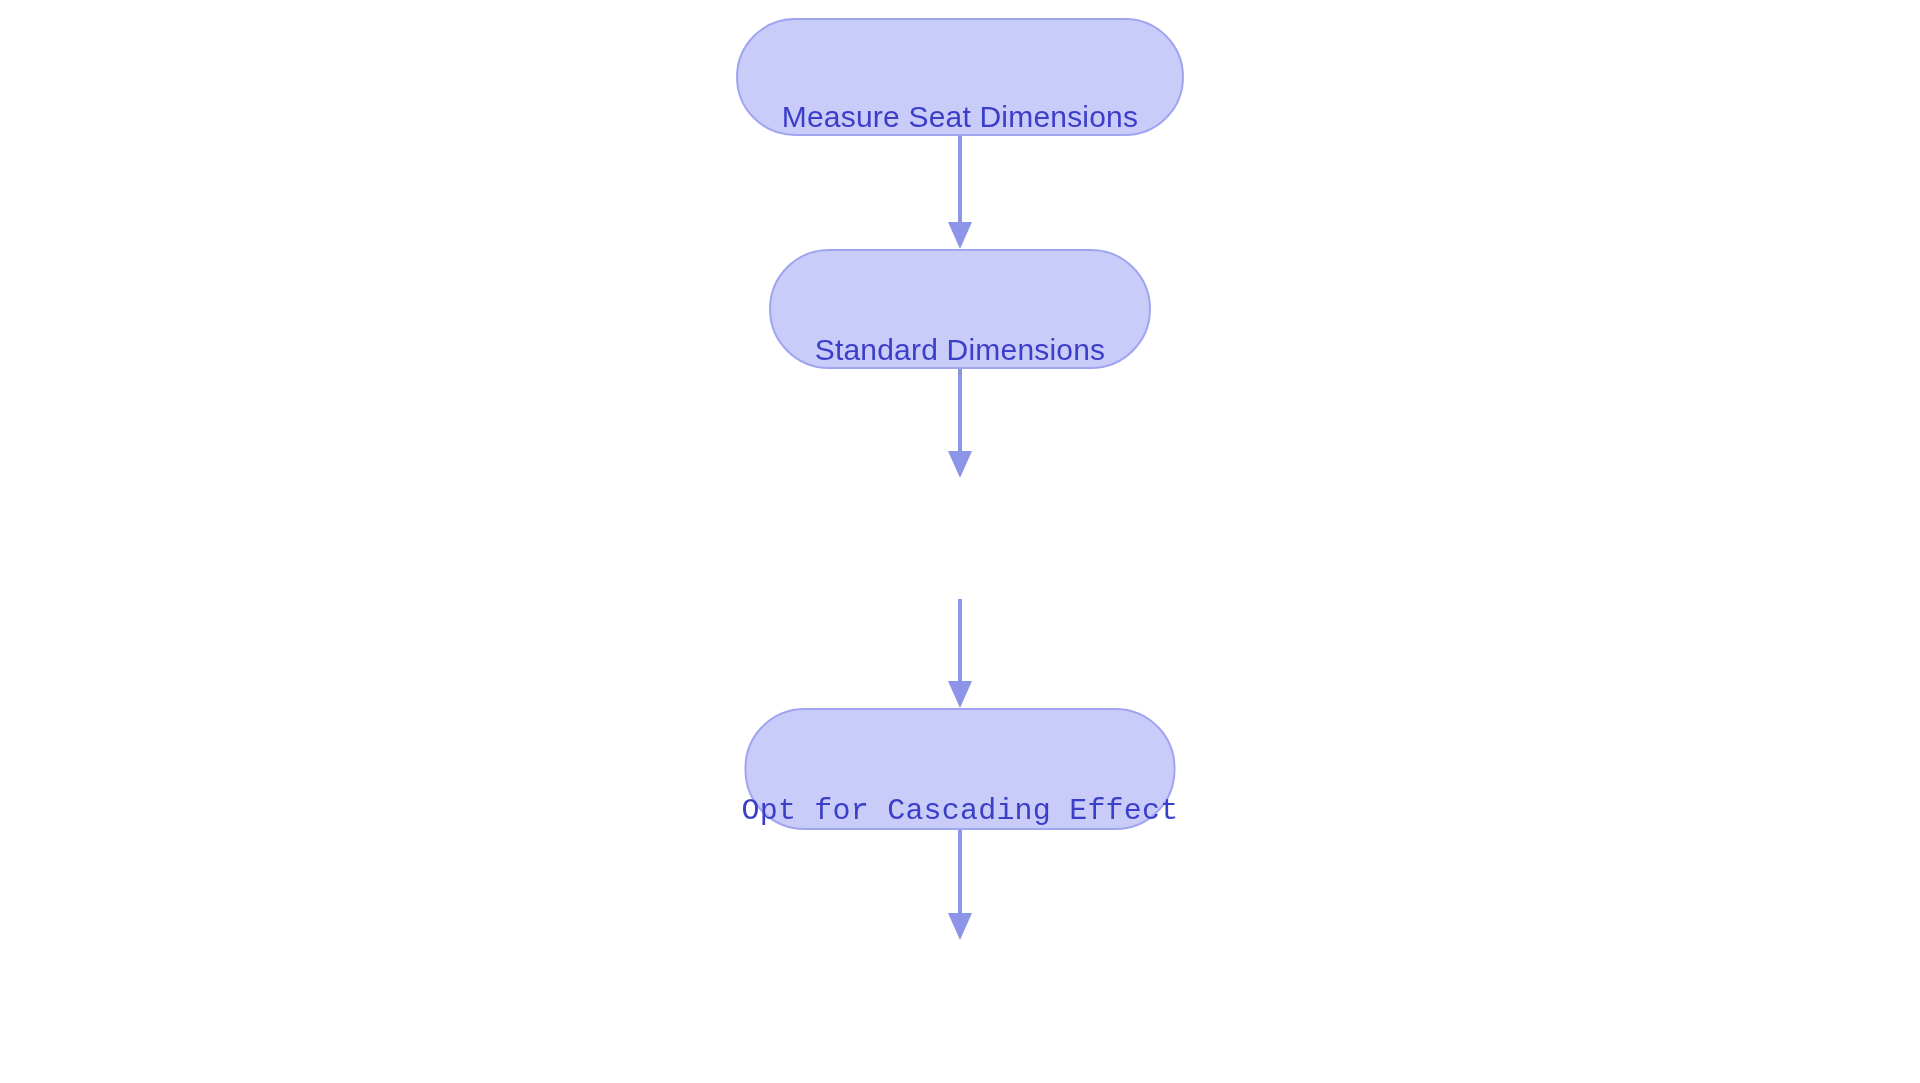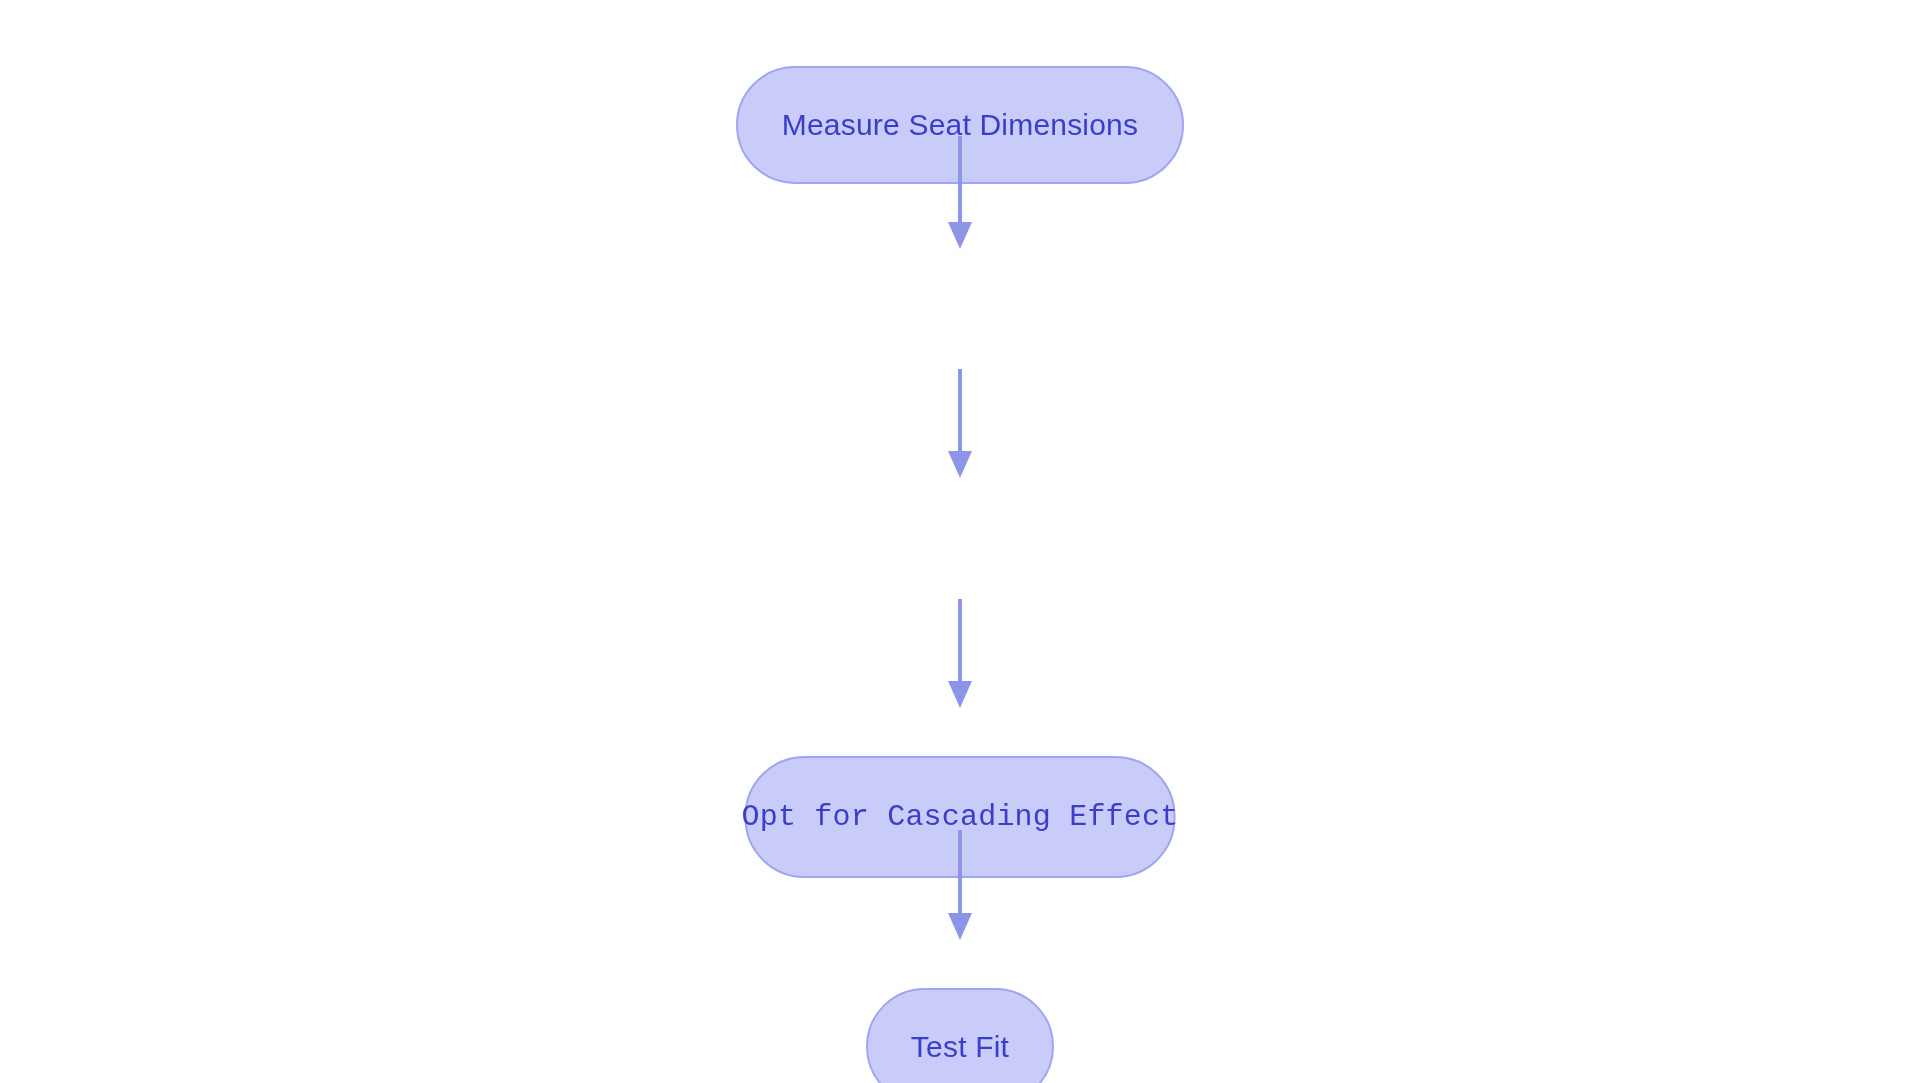--- a/index.html
+++ b/index.html
@@ -16,24 +16,23 @@
     overflow: hidden;
   }
   .node {
     position: absolute;
     left: 50%;
     transform: translateX(-50%);
     background: var(--node-fill, #c9cbf8);
     border: 2px solid var(--node-border, #9fa5f0);
     border-radius: 60px;
     display: flex;
-    align-items: center;
+    align-items: flex-end;
     justify-content: center;
     box-sizing: border-box;
-    margin-top: 48px;
   }
   .node .label {
     color: var(--node-text, #3b3ec9);
     font-size: 30px;
     font-weight: 400;
     letter-spacing: 0.2px;
     white-space: nowrap;
     text-align: center;
   }
   .n1 { top: 18px;  width: 448px; height: 118px; }
@@ -81,20 +80,23 @@
 
   <div class="node n1">
     <span class="label">Measure Seat Dimensions</span>
   </div>
 
   <div class="edge a1">
     <div class="shaft"></div>
     <div class="head"></div>
   </div>
 
+  <div class="node n2">
+    <span class="label">Standard Dimensions</span>
+  </div>
 
   <div class="edge a2">
     <div class="shaft"></div>
     <div class="head"></div>
   </div>
 
 
   <div class="edge a3">
     <div class="shaft"></div>
     <div class="head"></div>
@@ -102,17 +104,14 @@
 
   <div class="node n4">
     <span class="label">Opt for Cascading Effect</span>
   </div>
 
   <div class="edge a4">
     <div class="shaft"></div>
     <div class="head"></div>
   </div>
 
-  <div class="node n5">
-    <span class="label">Test Fit</span>
-  </div>
 
 </div>
 
 </body></html>

